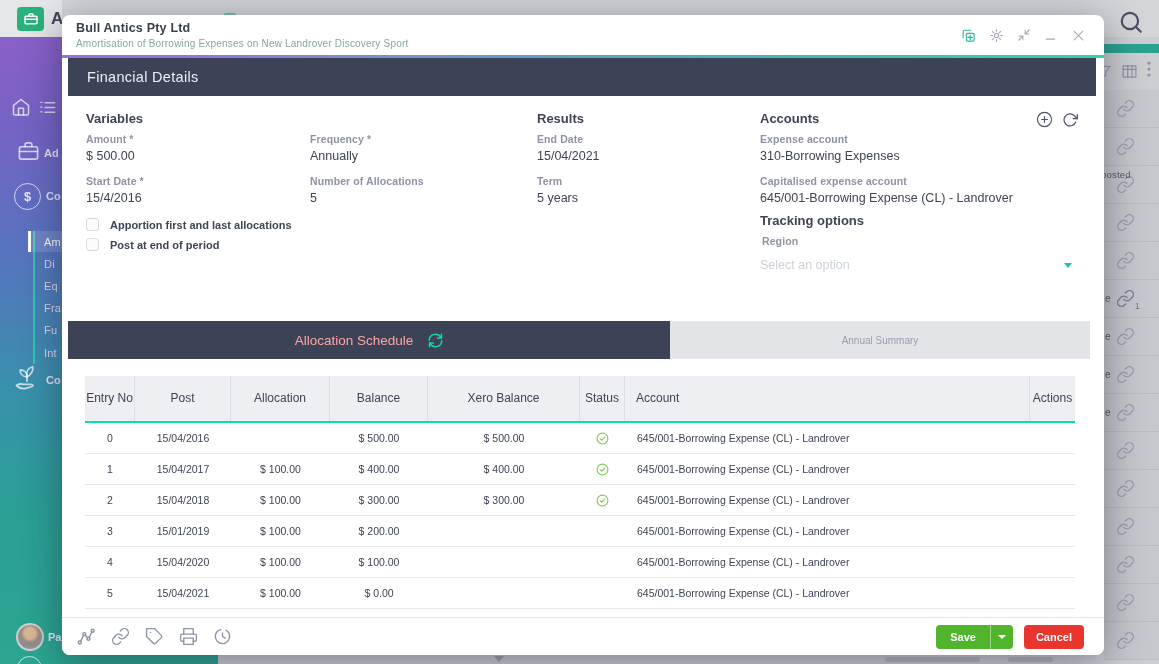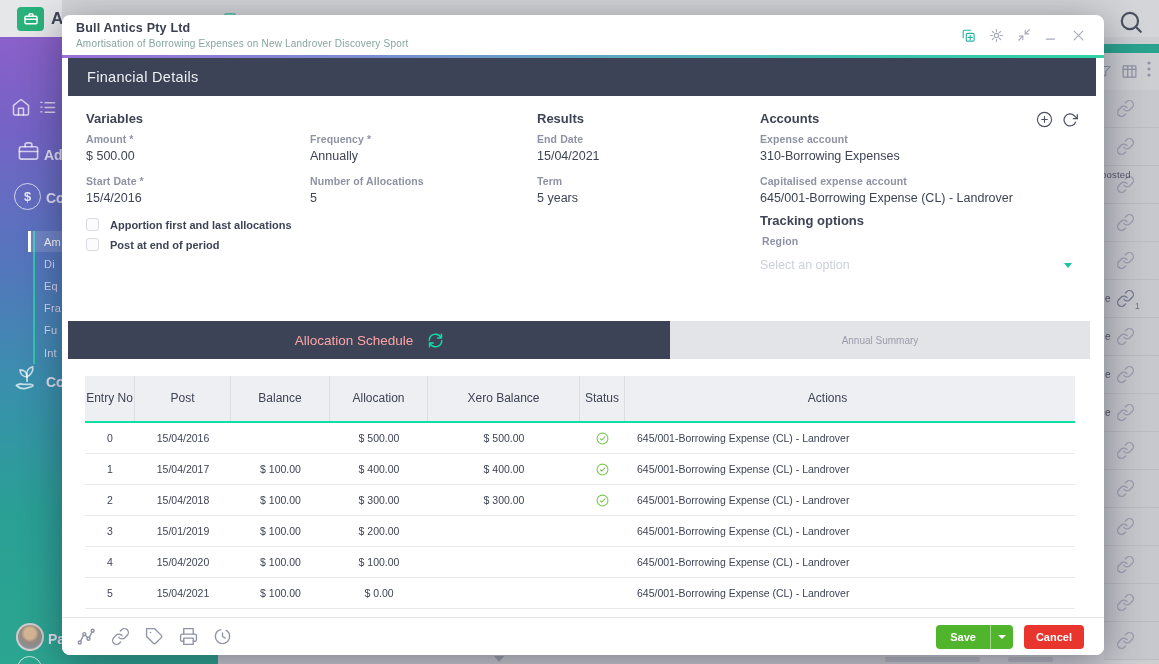--- a/index.html
+++ b/index.html
@@ -12,21 +12,21 @@
 .topbar{position:absolute;left:0;top:0;width:100%;height:37px;background:#d4d5d8}
 .logo-box{position:absolute;left:0;top:0;width:62px;height:37px;background:#e6e7e9;display:flex;align-items:center}
 .logo-badge{width:27px;height:24px;margin-left:17px;border-radius:4px;background:#29b27b;display:flex;align-items:center;justify-content:center;color:#fff;flex:none}
 .logo-letter{margin-left:7px;font-size:17px;font-weight:700;color:#3e4455}
 .tb-ic{position:absolute;left:222px;top:11px;color:#35b9a0}
 .search-btn{position:absolute;right:15px;top:9px;color:#4a4f63;cursor:pointer}
 
 .sidebar{position:absolute;left:0;top:37px;width:218px;height:627px;
  background:linear-gradient(178deg,#8a60c9 0%,#7463c5 15%,#5575bd 35%,#3990ad 55%,#2aa095 75%,#2ba690 100%)}
 .s-ic{position:absolute;color:rgba(255,255,255,.72);cursor:pointer}
-.s-frag{position:absolute;font-size:14px;color:#e6e1f4;font-weight:600}
+.s-frag{position:absolute;font-size:11px;color:#e6e1f4;font-weight:600}
 .dollar-badge{position:absolute;left:14px;top:146px;width:27px;height:27px;border:1.6px solid rgba(255,255,255,.72);border-radius:50%;display:flex;align-items:center;justify-content:center;color:rgba(255,255,255,.85);font-size:13px;font-weight:600;cursor:pointer}
 .submenu-line{position:absolute;left:33px;top:194px;width:2px;height:133px;background:rgba(46,211,168,.85)}
 .sub-item{position:absolute;left:31px;width:187px;height:21px;display:flex;align-items:center;cursor:pointer}
 .sub-item span{margin-left:13px;font-size:11px;color:#ddd7f0;font-weight:500;letter-spacing:.2px}
 .sub-item.active{background:rgba(255,255,255,.14)}
 .sub-item.active::before{content:'';position:absolute;left:-3px;top:0;width:3px;height:100%;background:#fff}
 .sub-item.active span{color:#fff}
 .avatar{position:absolute;left:16px;top:586px;width:28px;height:28px;border-radius:50%;border:2px solid rgba(255,255,255,.55);
  background:radial-gradient(circle at 50% 35%,#d8b795 0 28%,#9b8d80 45%,#8d9097 70%,#b9bcc2);cursor:pointer}
 .help-badge{position:absolute;left:17px;top:619px;width:25px;height:25px;border:1.6px solid rgba(255,255,255,.72);border-radius:50%;display:flex;align-items:center;justify-content:center;color:rgba(255,255,255,.85);font-size:13px;font-weight:600;cursor:pointer}
@@ -445,24 +445,25 @@
       </div>
       <div class="tab light">
         <span>Annual Summary</span>
       </div>
     </div>
 
     <div class="m-table">
       <div class="thead">
         <div class="th">Entry No</div>
         <div class="th">Post</div>
+        <div class="th">Allocation</div>
         <div class="th">Balance</div>
-        <div class="th">Allocation</div>
         <div class="th">Xero Balance</div>
         <div class="th">Status</div>
+        <div class="th left">Account</div>
         <div class="th">Actions</div>
       </div>
       <div class="teal-underline"></div>
       <div id="tbody">
           <div class="trow">
     <div class="td c-entry">0</div>
     <div class="td c-date">15/04/2016</div>
     <div class="td c-alloc"></div>
     <div class="td c-bal">$ 500.00</div>
     <div class="td c-xero">$ 500.00</div>

